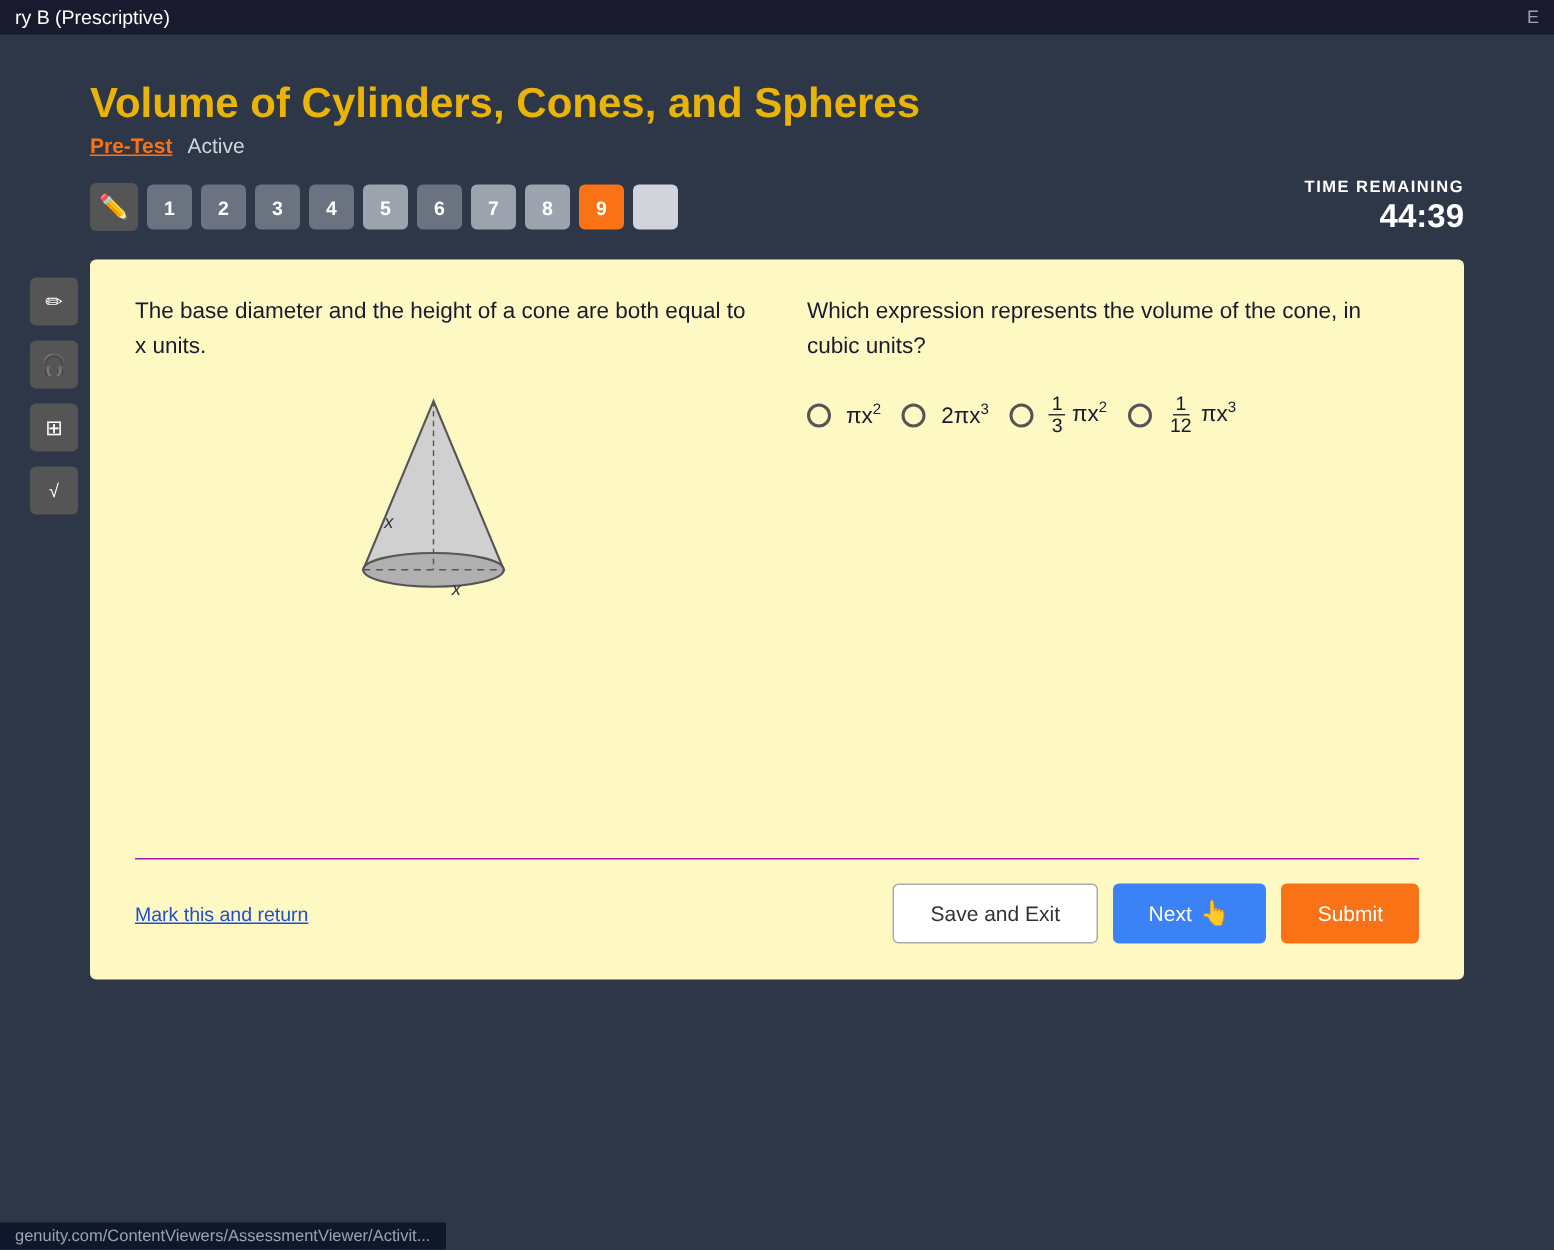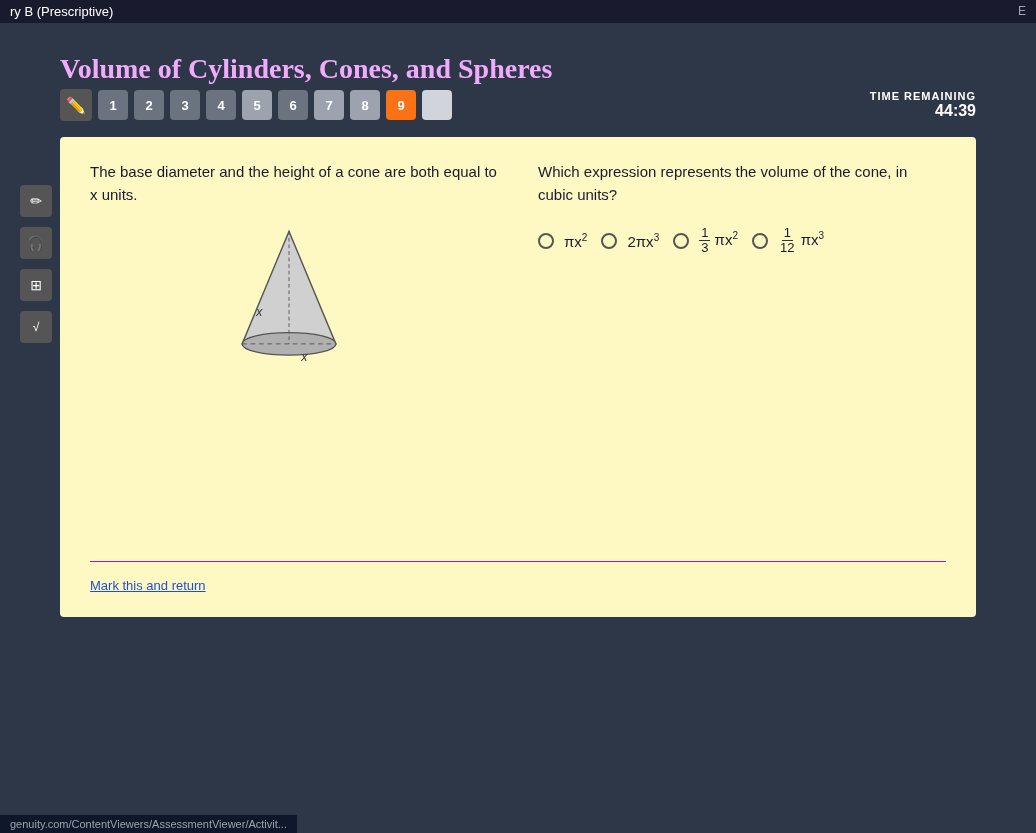--- a/index.html
+++ b/index.html
@@ -22,23 +22,22 @@
       align-items: flex-start;
     }
 
     .main-content {
       padding: 30px 60px 20px 60px;
     }
 
     .page-title {
       font-size: 28px;
       font-weight: bold;
-      color: #f0abfc;
+      color: #eab308;
       margin-bottom: 4px;
-      font-family: Liberation Serif, serif;
     }
 
     .subtitle-row {
       display: flex;
       align-items: center;
       gap: 10px;
       margin-bottom: 14px;
     }
 
     .pre-test-label {
@@ -121,21 +120,21 @@
     }
 
     .time-label {
       font-size: 11px;
       letter-spacing: 1px;
       text-transform: uppercase;
       font-weight: bold;
     }
 
     .time-value {
-      font-size: 16px;
+      font-size: 22px;
       font-weight: bold;
       text-align: right;
     }
 
     .question-card {
       background: #fef9c3;
       border-radius: 4px;
       padding: 24px 30px;
       min-height: 480px;
       position: relative;
@@ -302,20 +301,24 @@
 
 <div class="top-bar">
   <span>ry B (Prescriptive)</span>
   <span style="margin-left:auto; font-size:12px; color:#9ca3af;">E</span>
 </div>
 
 <div class="main-content">
 
   <h1 class="page-title">Volume of Cylinders, Cones, and Spheres</h1>
 
+  <div class="subtitle-row">
+    <span class="pre-test-label">Pre-Test</span>
+    <span class="active-label">Active</span>
+  </div>
 
   <div class="controls-row">
 
     <div class="left-icons" style="position:relative; left:0; top:0; flex-direction:row;">
       <button class="left-icon-btn" title="Draw" style="background:#555;">✏️</button>
     </div>
 
     <button class="num-btn completed">1</button>
     <button class="num-btn completed">2</button>
     <button class="num-btn completed">3</button>
@@ -399,20 +402,28 @@
               πx<sup>3</sup>
             </span>
           </li>
 
         </ul>
       </div>
     </div>
 
     <div class="card-footer">
       <button class="mark-return-link">Mark this and return</button>
+      <div class="footer-buttons">
+        <button class="btn-save-exit">Save and Exit</button>
+        <button class="btn-next">
+          <span>Next</span>
+          <span style="font-size:16px;">👆</span>
+        </button>
+        <button class="btn-submit">Submit</button>
+      </div>
     </div>
 
   </div>
 
 </div>
 
 <div class="url-bar">
   <span>genuity.com/ContentViewers/AssessmentViewer/Activit...</span>
 </div>
 

